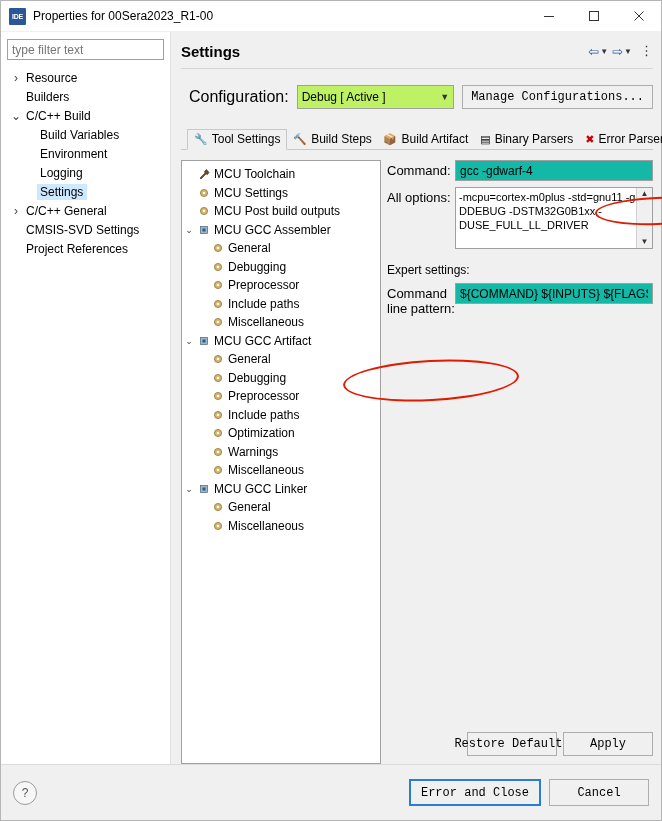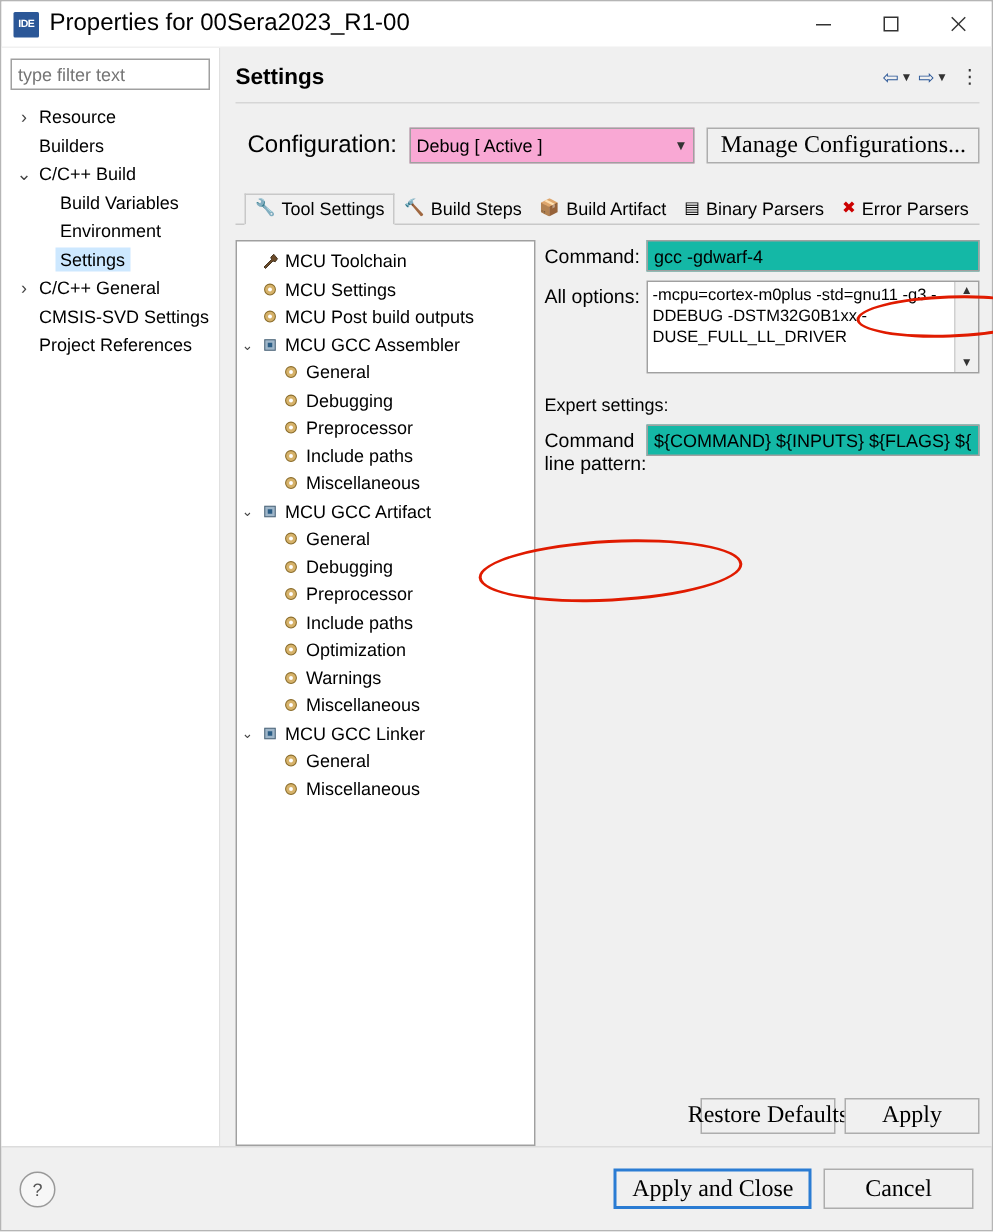--- a/index.html
+++ b/index.html
@@ -42,21 +42,21 @@
     background: #2b5797;
     color: #fff;
     font-size: 7px;
     line-height: 17px;
     text-align: center;
     font-weight: bold;
     letter-spacing: -0.3px;
     border-radius: 1px;
   }
   .title-text {
-    font-size: 16px;
+    font-size: 12px;
     color: #000;
     flex: 1;
   }
   .win-btns {
     display: flex;
     height: 30px;
   }
   .win-btn {
     width: 45px;
     height: 30px;
@@ -68,21 +68,21 @@
   }
   .win-btn svg { display: block; }
   
   .body {
     flex: 1;
     display: flex;
     min-height: 0;
     background: #f0f0f0;
   }
   .left-pane {
-    width: 146px;
+    width: 170px;
     flex: none;
     background: #ffffff;
     border-right: 1px solid #e0e0e0;
     display: flex;
     flex-direction: column;
     padding: 7px 6px 0 6px;
     box-sizing: border-box;
   }
   .filter-input {
     width: 100%;
@@ -177,40 +177,40 @@
     display: flex;
     align-items: center;
     margin-top: 16px;
     padding-left: 8px;
     gap: 8px;
   }
   .config-label { font-size: 16px; }
   .combo {
     flex: 1;
     height: 22px;
-    background: #f9a8d4;
+    background: #bef264;
     border: 1px solid #a0a0a0;
     display: flex;
     align-items: center;
     padding: 0 4px;
     font-size: 12px;
     position: relative;
     min-width: 0;
   }
   .combo .arrow-dn {
     margin-left: auto;
     font-size: 9px;
     color: #333;
   }
   .btn {
     height: 24px;
     background: #f0f0f0;
     border: 1px solid #adadad;
-    font-family: Liberation Serif, serif;
-    font-size: 16px;
+    font-family: Liberation Mono, monospace;
+    font-size: 12px;
     padding: 0 8px;
     color: #000;
     white-space: nowrap;
     display: inline-flex;
     align-items: center;
     justify-content: center;
   }
   .btn.primary {
     border: 2px solid #2b7cd3;
     background: #f0f0f0;
@@ -448,20 +448,23 @@
         </div>
         <div class="tree-item ind0">
           <span class="twisty">⌄</span>
           <span class="label">C/C++ Build</span>
         </div>
         <div class="tree-item ind2">
           <span class="label">Build Variables</span>
         </div>
         <div class="tree-item ind2">
           <span class="label">Environment</span>
+        </div>
+        <div class="tree-item ind2">
+          <span class="label">Logging</span>
         </div>
         <div class="tree-item ind2 selected">
           <span class="label">Settings</span>
         </div>
         <div class="tree-item ind0">
           <span class="twisty">›</span>
           <span class="label">C/C++ General</span>
         </div>
         <div class="tree-item ind1">
           <span class="label">CMSIS-SVD Settings</span>
@@ -741,17 +744,17 @@
       </div>
 
       <div class="annot" id="annot-command"></div>
       <div class="annot" id="annot-compiler"></div>
     </div>
   </div>
 
   <div class="footer">
     <div class="help-btn">?</div>
     <div class="footer-right">
-      <button class="btn btn-foot primary">Apply and Close</button>
+      <button class="btn btn-foot primary">Error and Close</button>
       <button class="btn btn-foot">Cancel</button>
     </div>
   </div>
 </div>
 
 </body></html>

